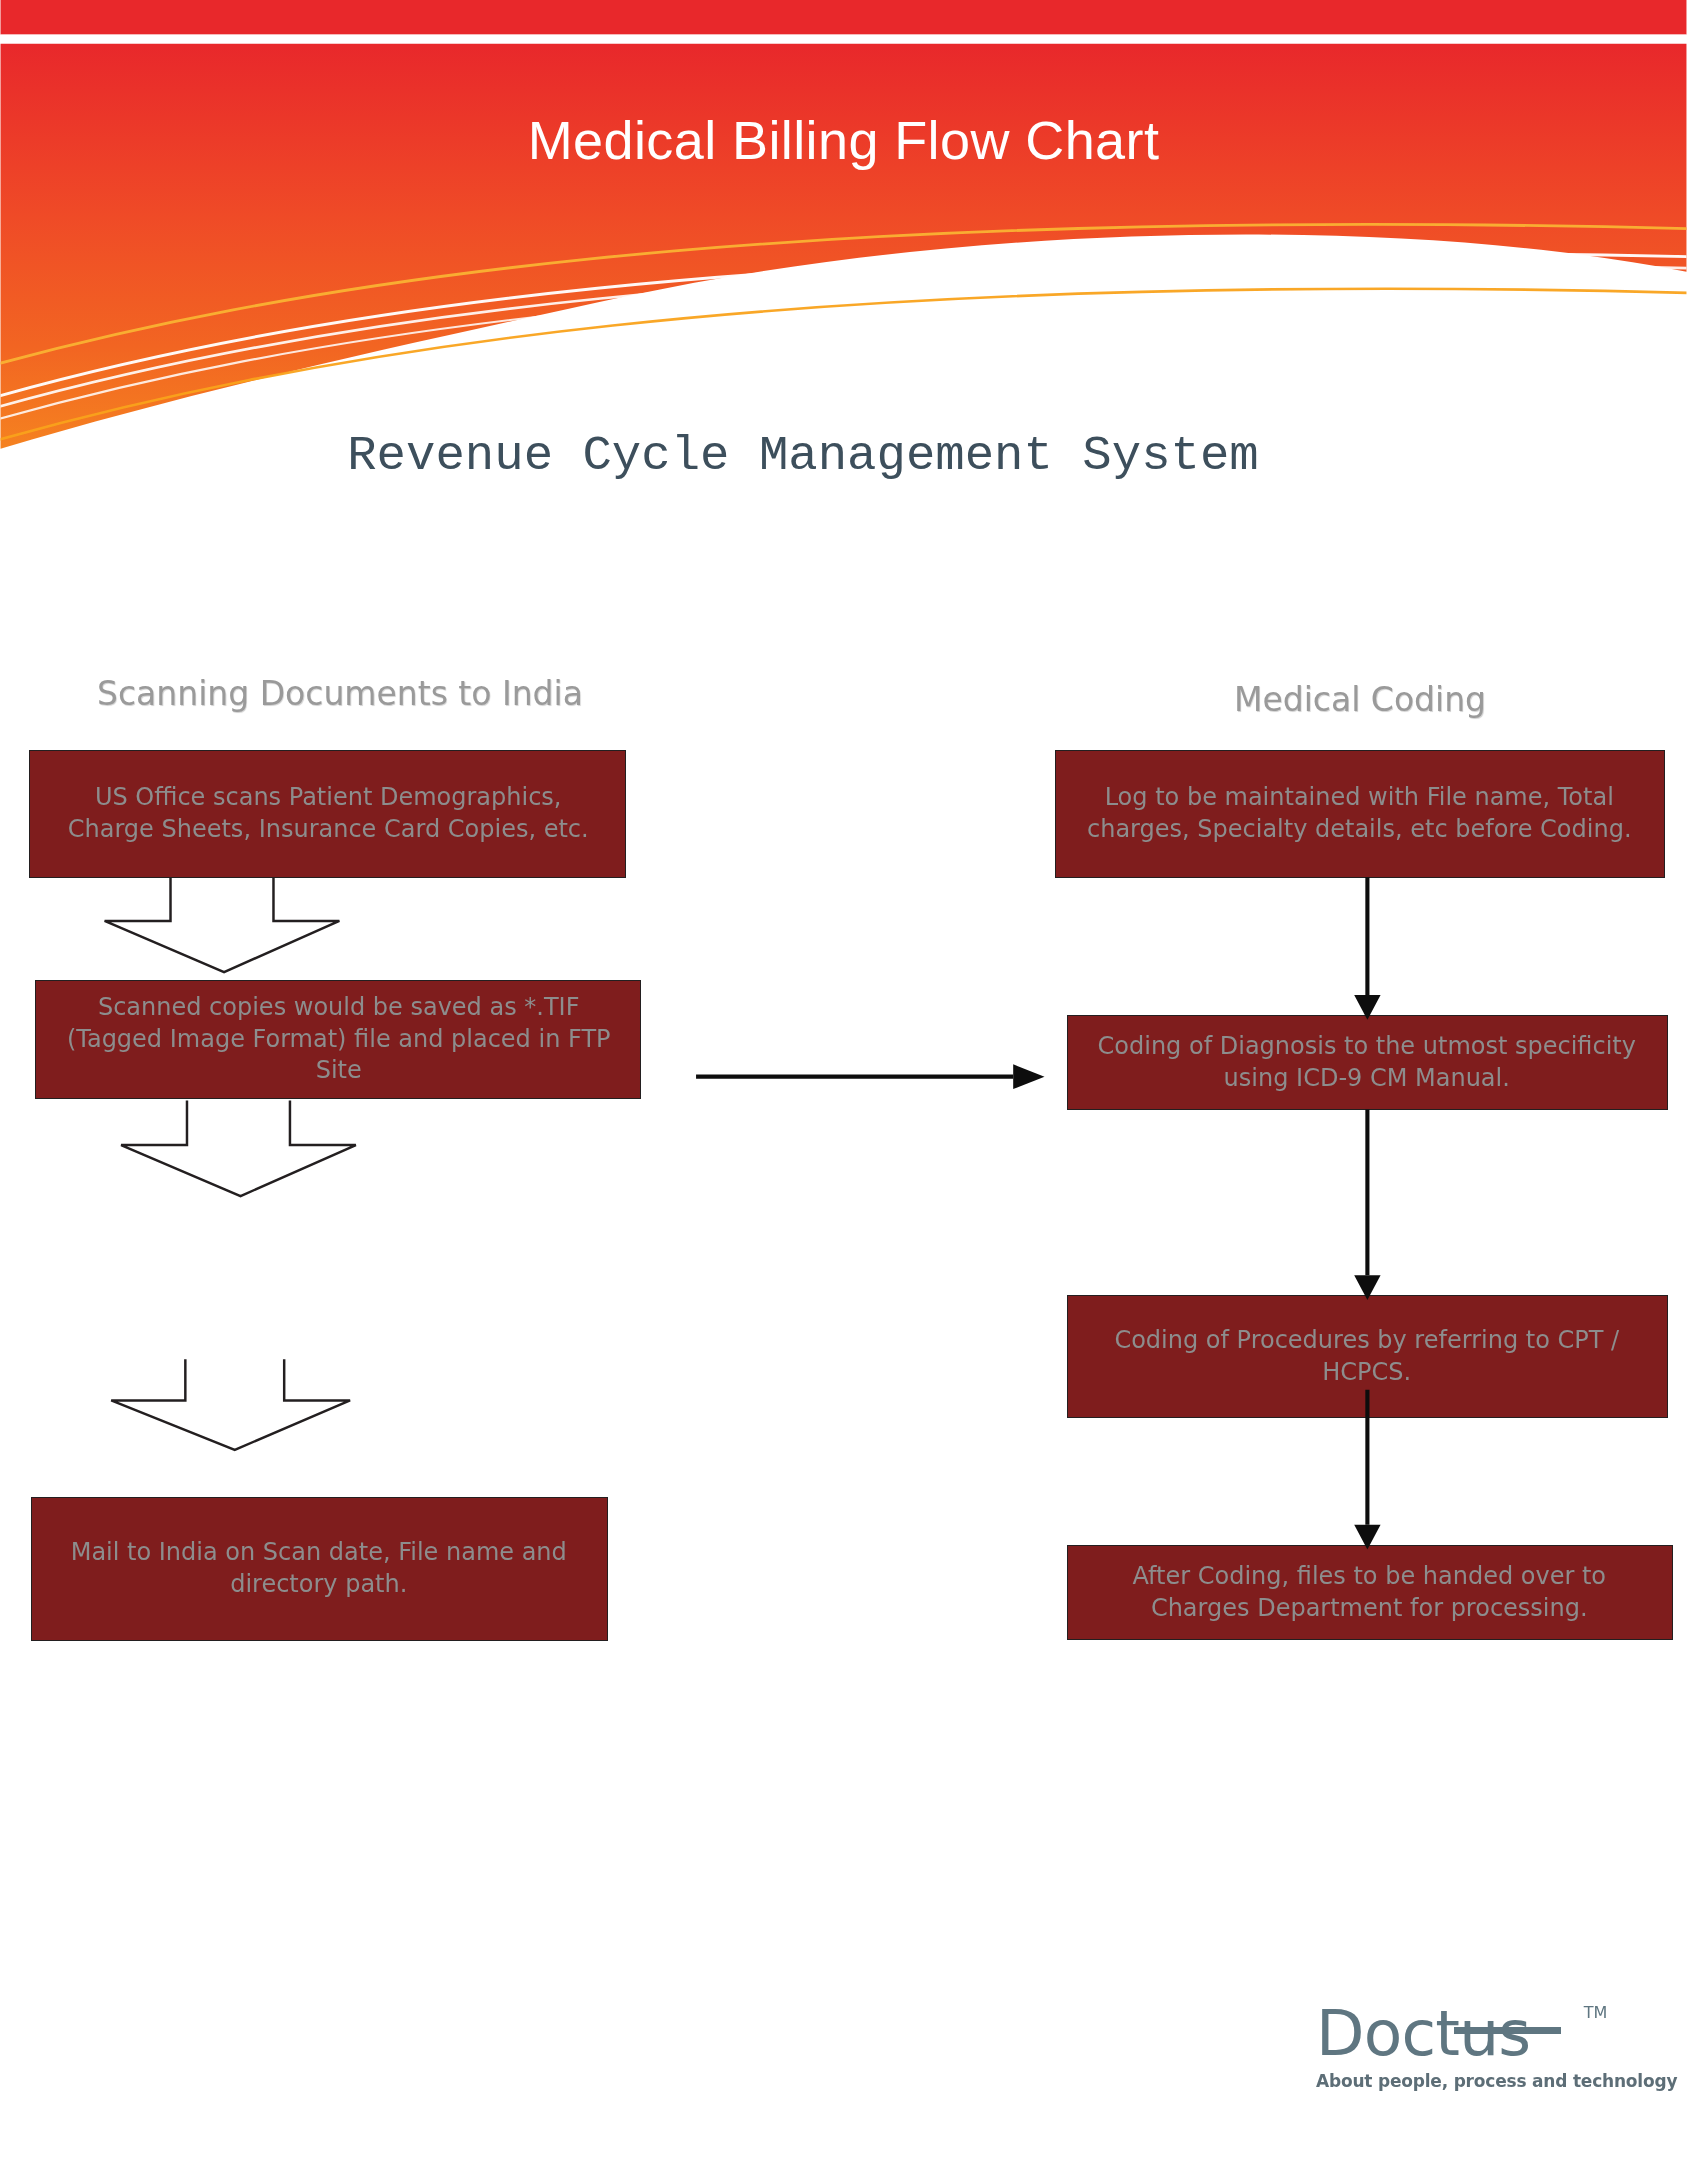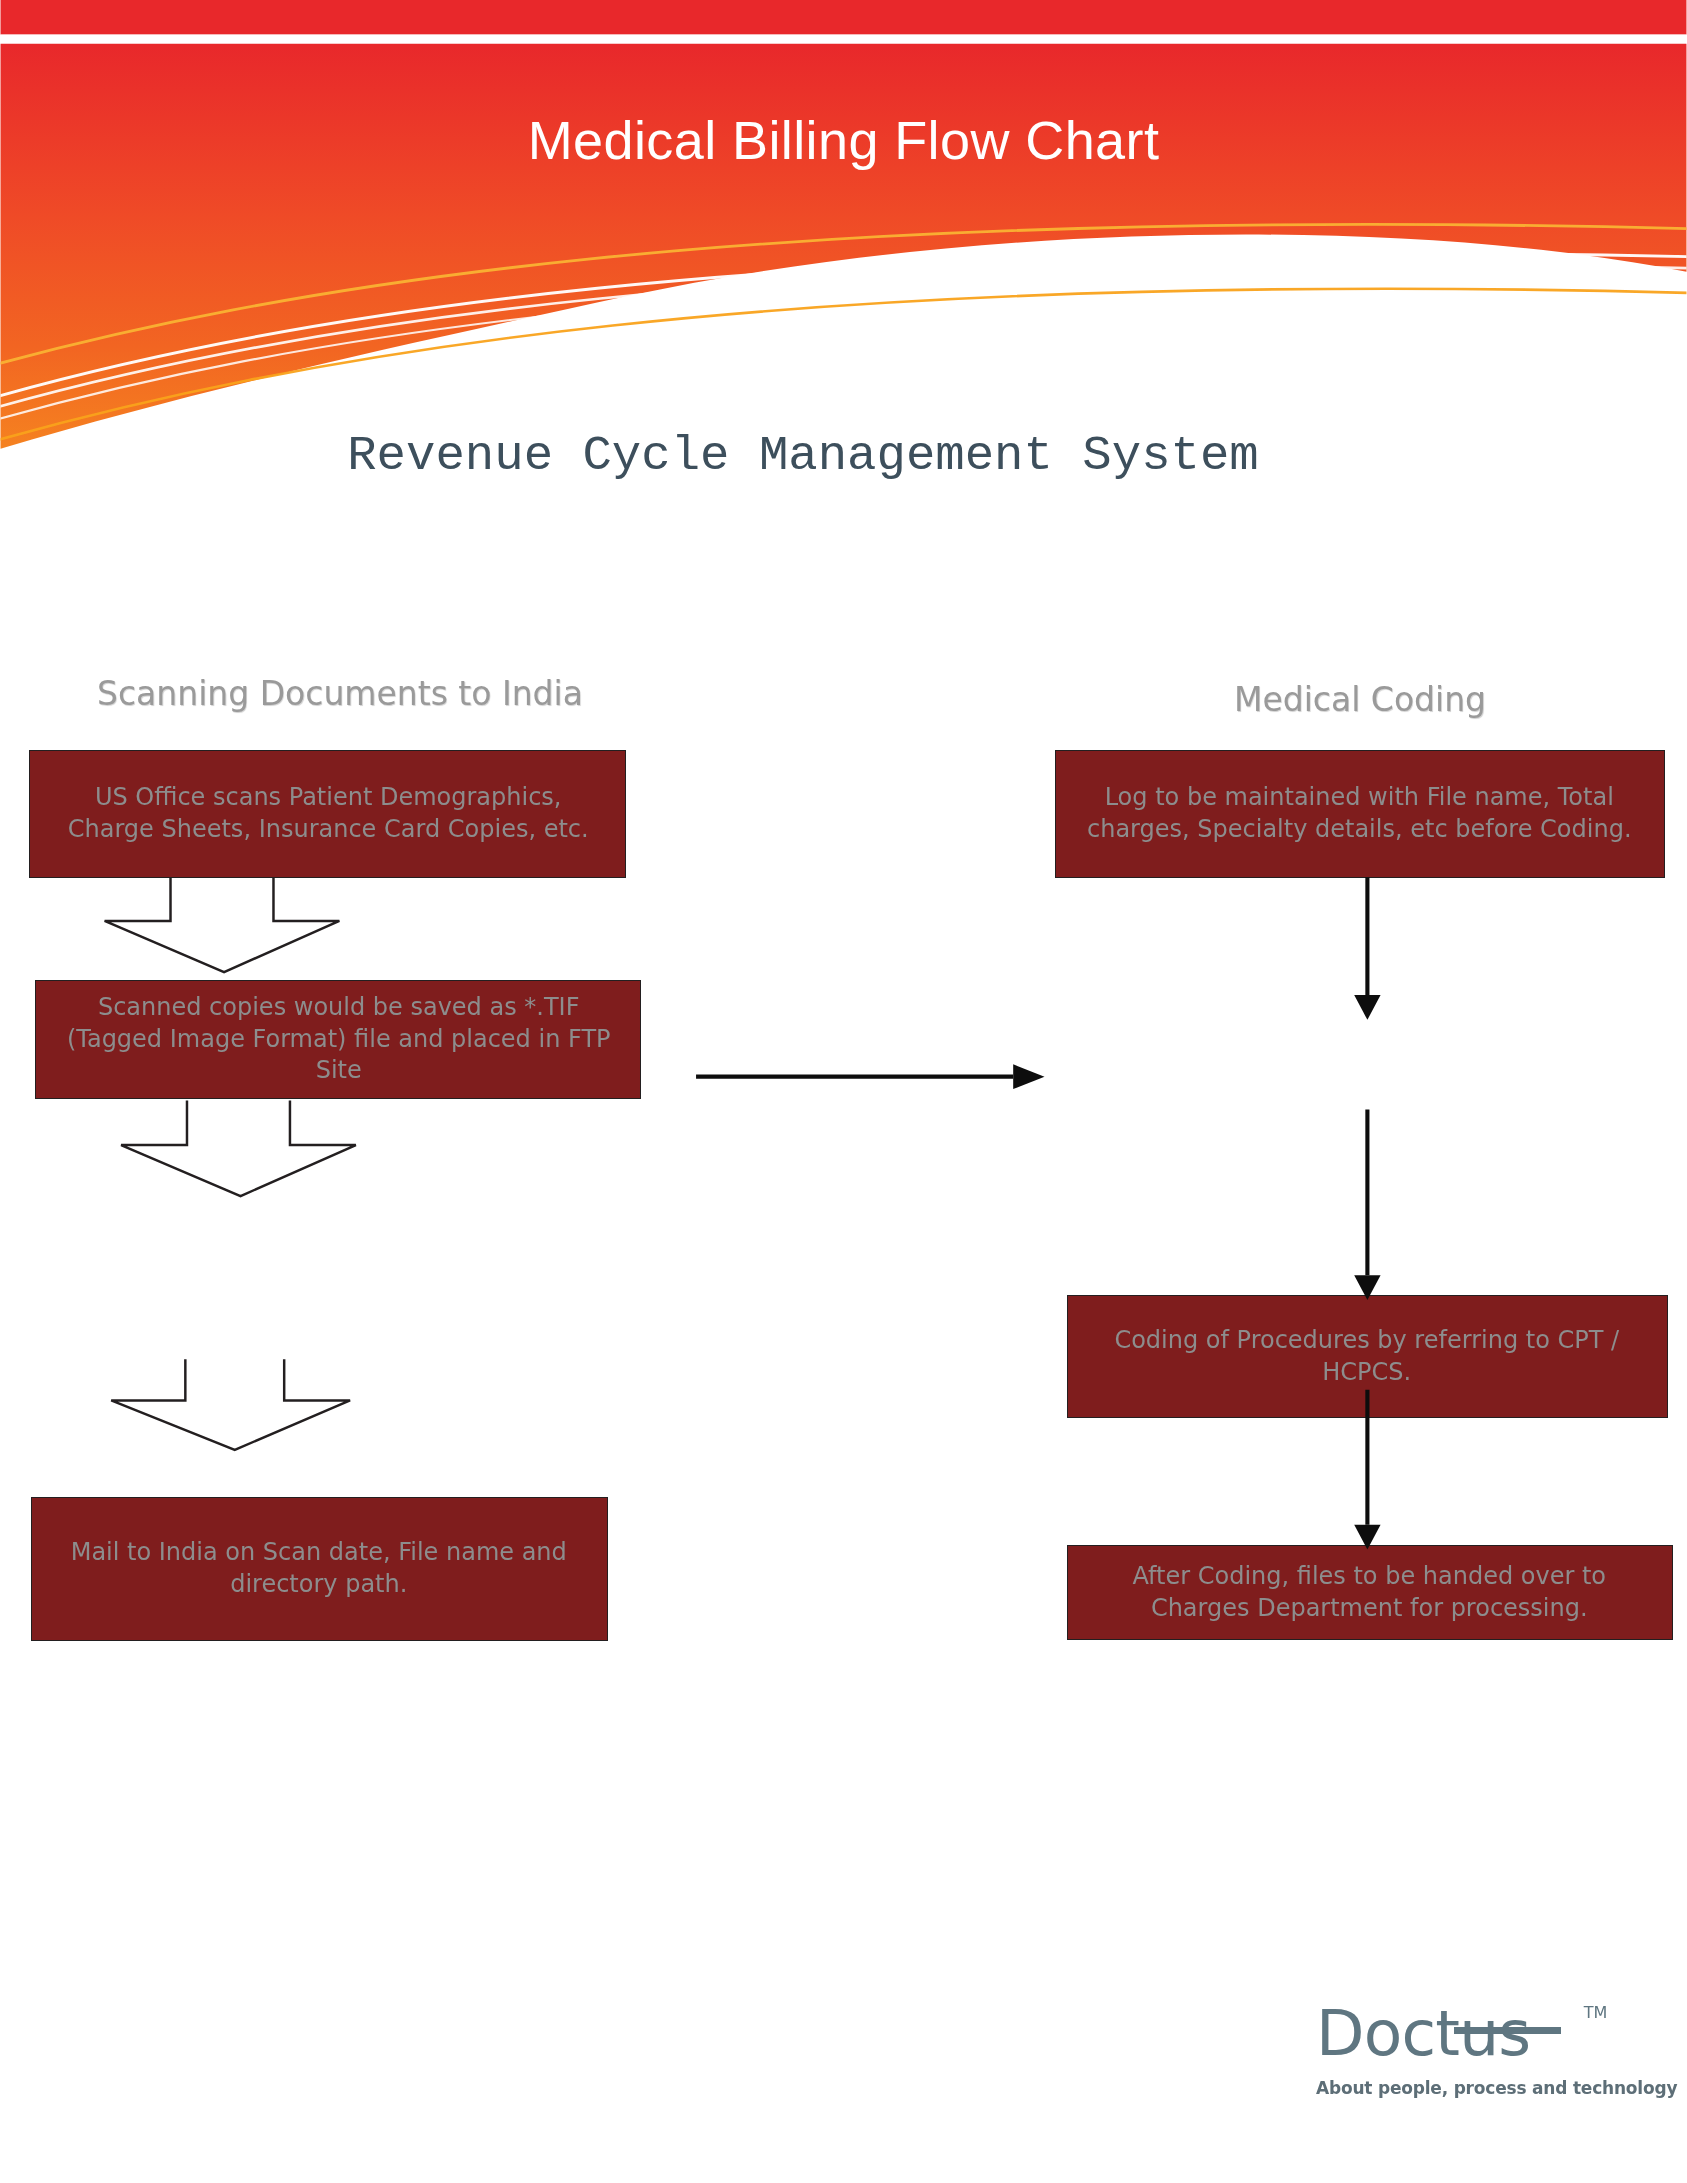--- a/index.html
+++ b/index.html
@@ -155,21 +155,21 @@
   }
   #doctus-tm {
     position: absolute;
     right: -3.3px;
     top: 3.3px;
     font-size: 16px;
     letter-spacing: 0;
     color: #5f7681;
   }
   #doctus-tagline {
-    margin-top: 15px;
+    margin-top: 8px;
     color: #5d6e77;
     font-family: "DejaVu Sans", sans-serif;
     font-size: 17px;
     font-weight: bold;
     letter-spacing: -0.2px;
     line-height: 1;
     white-space: nowrap;
   }
   #doctus-bar {
     position: absolute;
@@ -241,20 +241,23 @@
 
 
   <div class="flow-box pad-l-18" id="box-l4">
     <span class="box-text box-left">Mail to India on Scan date, File name and directory path.</span>
   </div>
 
   <div class="flow-box pad-l-18" id="box-r1">
     <span class="box-text box-left">Log to be maintained with File name, Total charges, Specialty details, etc before Coding.</span>
   </div>
 
+  <div class="flow-box pad-l-18" id="box-r2">
+    <span class="box-text box-left">Coding of Diagnosis to the utmost specificity using ICD-9 CM Manual.</span>
+  </div>
 
   <div class="flow-box pad-l-18" id="box-r3">
     <span class="box-text box-left">Coding of Procedures by referring to CPT / HCPCS.</span>
   </div>
 
   <div class="flow-box pad-l-18" id="box-r4">
     <span class="box-text box-left">After Coding, files to be  handed over to Charges Department for processing.</span>
   </div>
 
   <svg id="connector-layer" viewBox="0 0 2048 2650">

